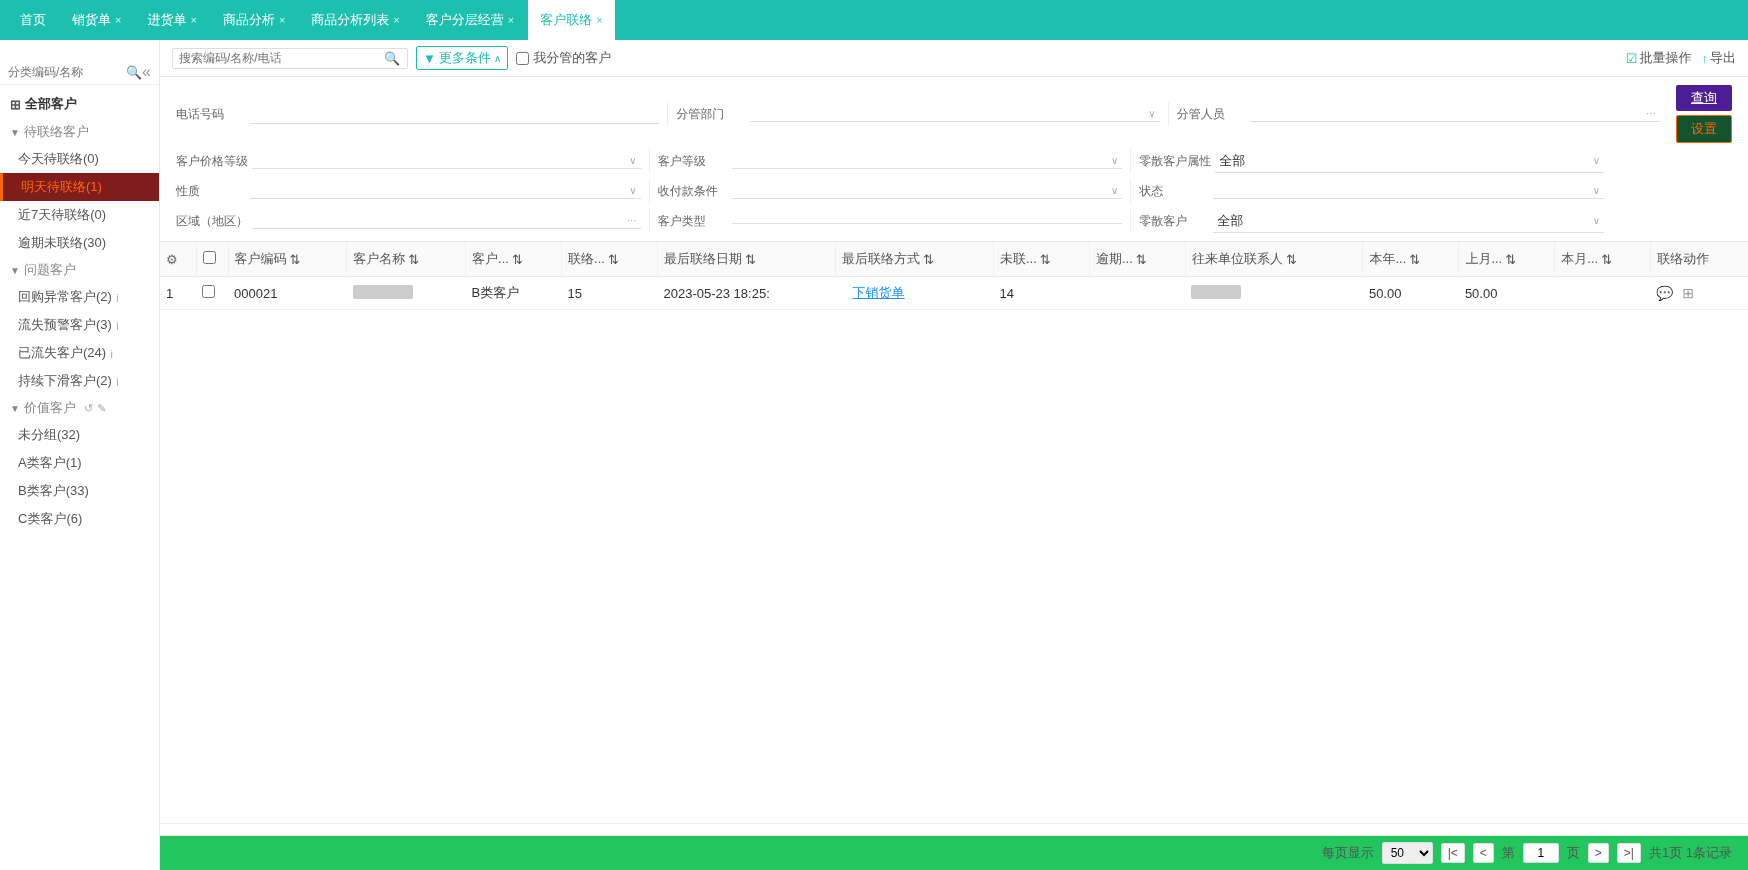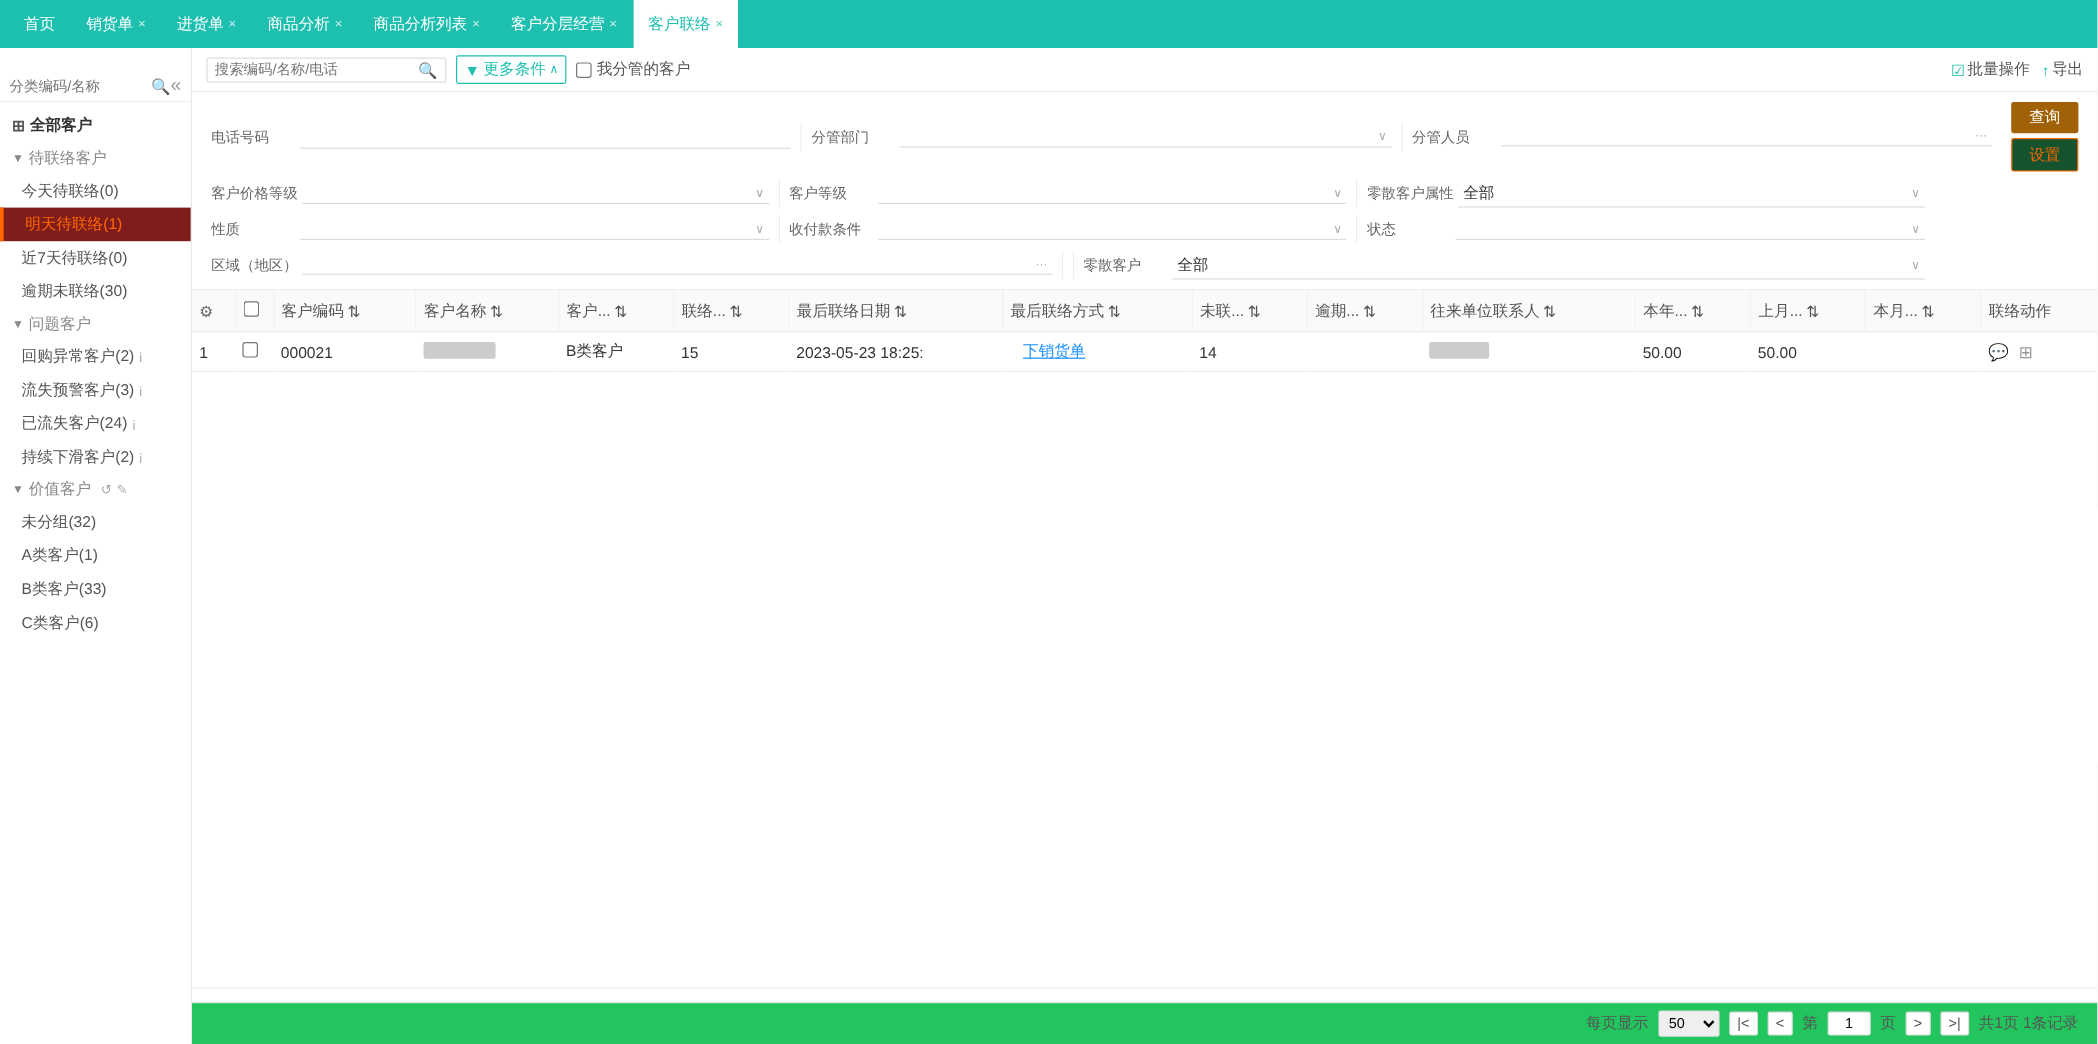--- a/index.html
+++ b/index.html
@@ -117,21 +117,21 @@
       align-items: center;
       gap: 8px;
       border-bottom: 1px solid #e8e8e8;
     }
     .search-input-wrap {
       display: flex;
       align-items: center;
       border: 1px solid #ddd;
       border-radius: 2px;
       padding: 2px 6px;
-      width: 200px;
+      width: 236px;
     }
     .search-input-wrap input {
       border: none;
       outline: none;
       font-size: 12px;
       color: #999;
       width: 100%;
     }
     .filter-more {
       display: flex;
@@ -215,28 +215,29 @@
       border-bottom: 1px solid #ddd;
       padding: 2px 4px;
       cursor: pointer;
       color: #333;
       font-size: 12px;
       justify-content: space-between;
     }
     .filter-select .arrow { color: #aaa; font-size: 10px; }
     .filter-divider { width: 1px; background: #eee; height: 24px; }
     .btn-query {
-      background: #a16207;
+      background: #4c1d95;
       color: #fff;
       border: none;
       padding: 4px 12px;
       border-radius: 2px;
       cursor: pointer;
       font-size: 13px;
       white-space: nowrap;
+      text-decoration: underline;
     }
     .btn-settings {
       background: #14532d;
       color: #ff6600;
       border: 1px solid #ff6600;
       padding: 4px 14px;
       border-radius: 2px;
       cursor: pointer;
       font-size: 13px;
       white-space: nowrap;
@@ -561,20 +562,27 @@
 
       <div class="filter-row">
         <div class="filter-field">
           <span class="filter-label">区域（地区）</span>
           <div class="filter-select">
             <span></span>
             <span class="arrow">···</span>
           </div>
         </div>
         <div class="filter-divider"></div>
+        <div class="filter-field">
+          <span class="filter-label">客户类型</span>
+          <div class="filter-select">
+            <span></span>
+            <span class="arrow"></span>
+          </div>
+        </div>
         <div class="filter-divider"></div>
         <div class="filter-field">
           <span class="filter-label">零散客户</span>
           <div class="filter-select">
             <span>全部</span>
             <span class="arrow">∨</span>
           </div>
         </div>
         <div style="width:120px;"></div>
       </div>

